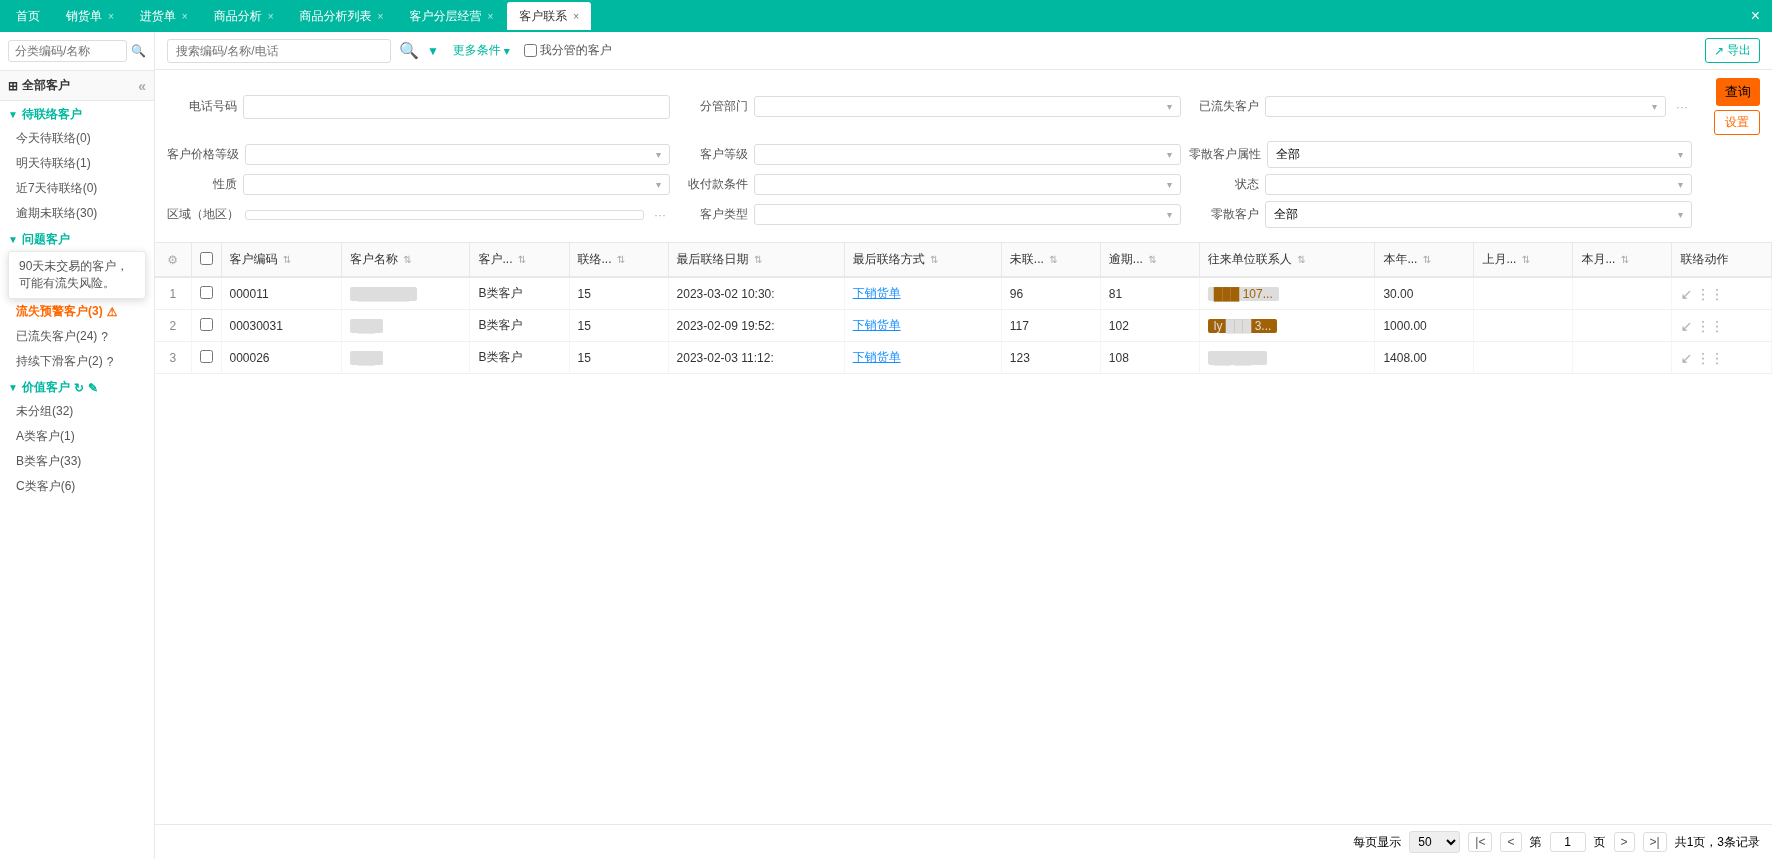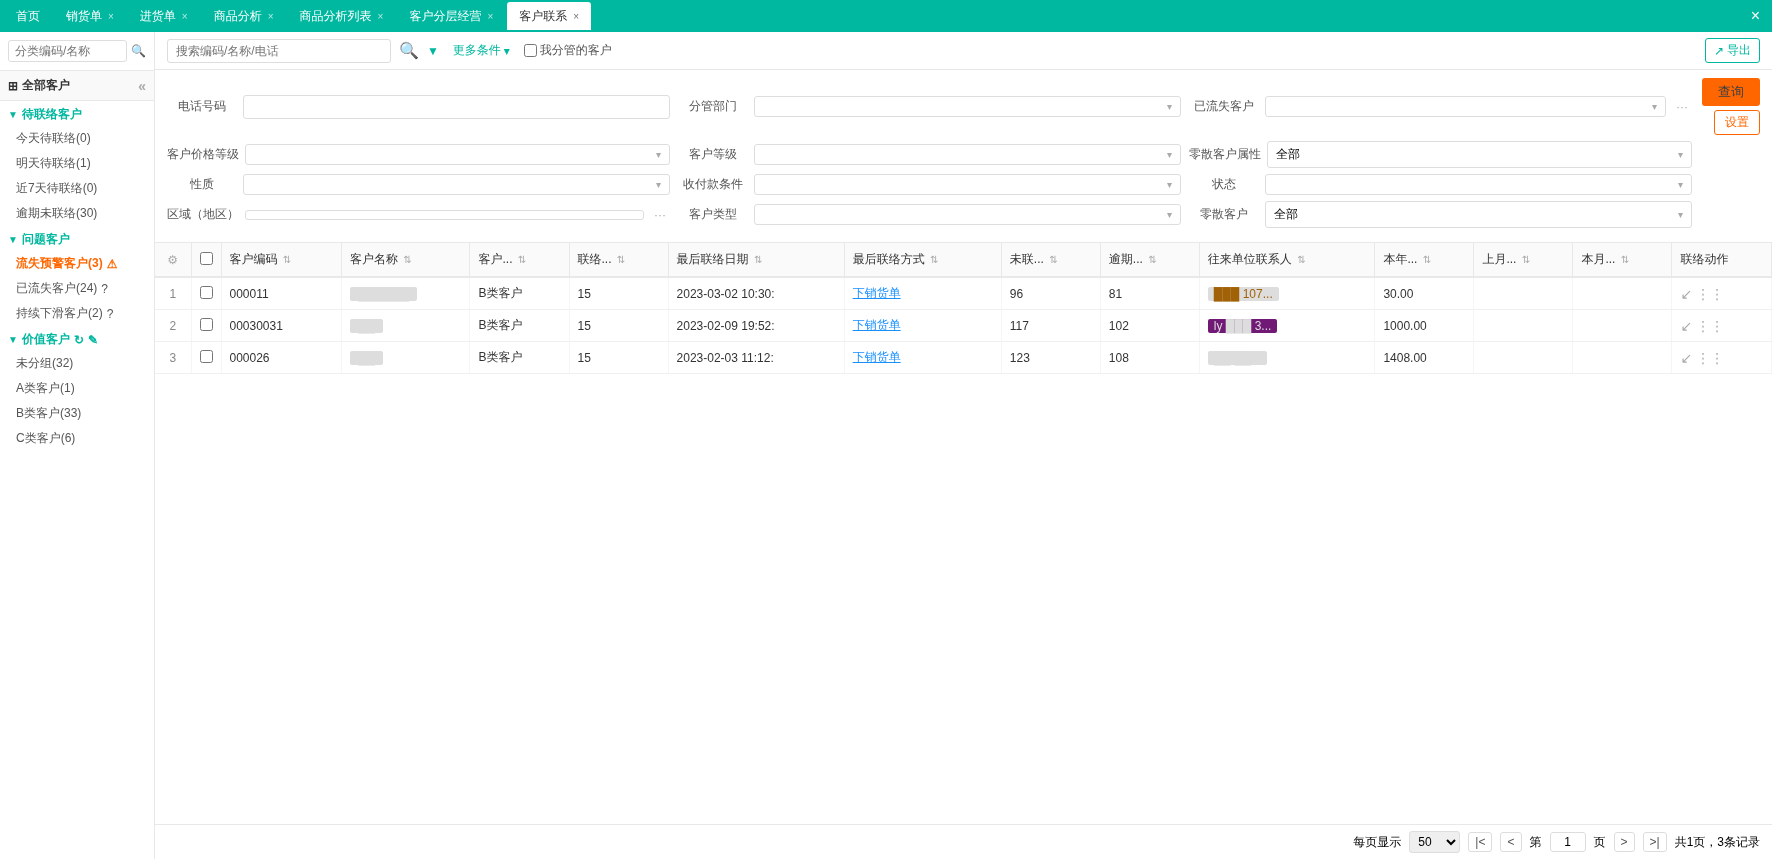--- a/index.html
+++ b/index.html
@@ -207,21 +207,21 @@
     .adv-filter-field {
       display: flex;
       align-items: center;
       flex: 1;
       gap: 6px;
     }
     .adv-filter-label {
       color: #555;
       white-space: nowrap;
       min-width: 70px;
-      text-align: center;
+      text-align: right;
     }
     .adv-filter-input {
       flex: 1;
       border: 1px solid #ddd;
       border-radius: 3px;
       padding: 4px 8px;
       font-size: 12px;
       outline: none;
     }
     .adv-filter-select {
@@ -243,24 +243,24 @@
 
     .action-btns {
       display: flex;
       flex-direction: column;
       align-items: flex-end;
       gap: 4px;
       min-width: 60px;
     }
     .btn-query {
       background: #ff6600;
-      color: #404040;
+      color: #000000;
       border: none;
       border-radius: 3px;
-      padding: 5px 16px;
+      padding: 5px 9px;
       cursor: pointer;
       font-size: 13px;
     }
     .btn-setting {
       background: none;
       color: #ff6600;
       border: 1px solid #ff6600;
       border-radius: 3px;
       padding: 3px 10px;
       cursor: pointer;
@@ -407,20 +407,23 @@
     <div class="sidebar-item">
       <span>近7天待联络(0)</span>
     </div>
     <div class="sidebar-item">
       <span>逾期未联络(30)</span>
     </div>
 
     <div class="sidebar-group-label">
       <span class="arrow">▼</span>
       <span>问题客户</span>
+    </div>
+    <div class="sidebar-tooltip">
+      <span>90天未交易的客户，可能有流失风险。</span>
     </div>
     <div class="sidebar-item active">
       <span>流失预警客户(3)</span>
       <span style="margin-left:4px;">⚠</span>
     </div>
     <div class="sidebar-item">
       <span>已流失客户(24)</span>
       <span style="margin-left:4px;">?</span>
     </div>
     <div class="sidebar-item">
@@ -616,21 +619,21 @@
       <td class="num-col">2</td>
       <td class="checkbox-col"><input type="checkbox" style=""></td>
       <td>00030031</td>
       <td><span style="background:#ddd; color:#ddd; border-radius:2px; padding:0 8px;">██</span></td>
       <td>B类客户</td>
       <td>15</td>
       <td>2023-02-09 19:52:</td>
       <td><span class="link-text">下销货单</span></td>
       <td>117</td>
       <td>102</td>
-      <td><span style="background:#701a75; color:#ddd; border-radius:2px; padding:0 6px;">ly ███ 3...</span></td>
+      <td><span style="background:#a16207; color:#ddd; border-radius:2px; padding:0 6px;">ly ███ 3...</span></td>
       <td>1000.00</td>
       <td></td>
       <td></td>
       <td><span class="action-icons">↙ ⋮⋮</span></td>
     </tr>
             <tr>
       <td class="num-col">3</td>
       <td class="checkbox-col"><input type="checkbox" style=""></td>
       <td>000026</td>
       <td><span style="background:#ddd; color:#ddd; border-radius:2px; padding:0 8px;">██</span></td>

